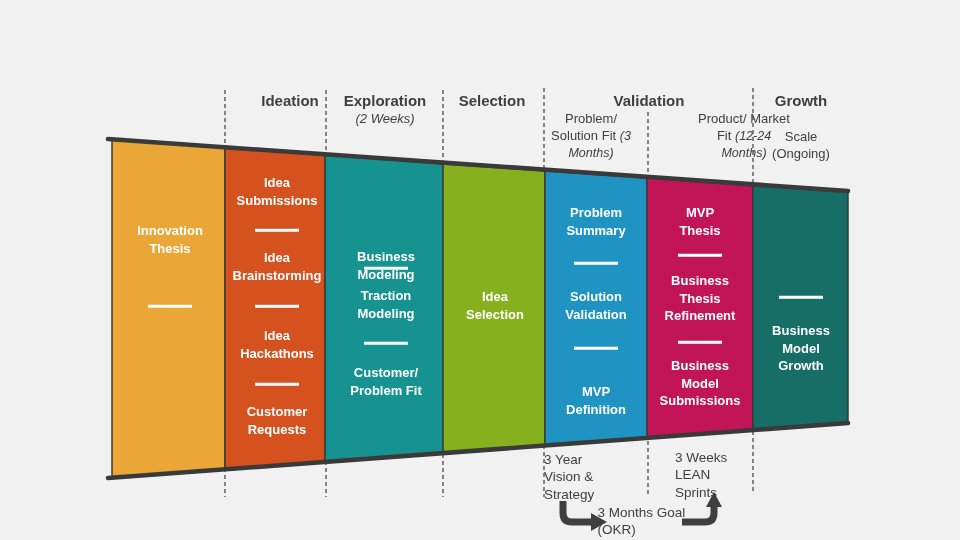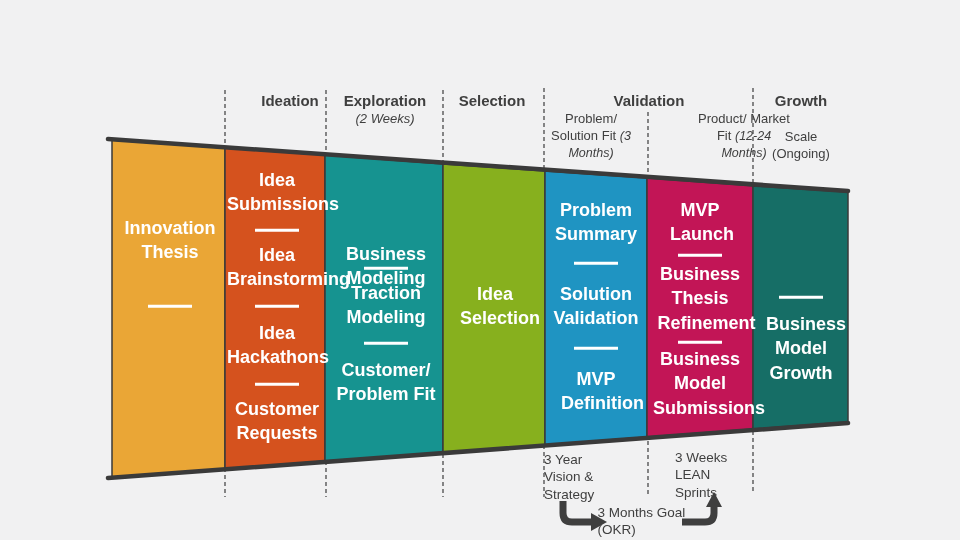--- a/index.html
+++ b/index.html
@@ -32,21 +32,21 @@
   }
   .col-sub {
     position: absolute; transform: translateX(-50%);
     font-size: 13px; font-weight: normal; color: #3F3F3F;
     text-align: center; line-height: 1.3;
   }
   .col-sub .dur { font-style: italic; font-size: 12.5px; }
 
   .seg-text {
     position: absolute; transform: translate(-50%,-50%);
-    color: #FFFFFF; font-size: 18px; font-weight: bold;
+    color: #FFFFFF; font-size: 13px; font-weight: bold;
     text-align: center; line-height: 1.35;
   }
   .divider {
     position: absolute; transform: translate(-50%,-50%);
     width: 44px; height: 2.5px; background: #FFFFFF;
   }
   .anno {
     position: absolute; transform: translate(-50%,-50%);
     font-size: 13.5px; color: #3F3F3F; text-align: left; line-height: 1.28;
   }
@@ -122,23 +122,23 @@
   <div class="seg-text" style="left:386px; top:305px; width:100px;">Traction Modeling</div>
   <div class="divider" style="left:386px; top:343px;"></div>
   <div class="seg-text" style="left:386px; top:382px; width:100px;">Customer/ Problem Fit</div>
 
   <div class="seg-text" style="left:495px; top:306px; width:70px;">Idea Selection</div>
 
   <div class="seg-text" style="left:596px; top:222px; width:85px;">Problem Summary</div>
   <div class="divider" style="left:596px; top:263px;"></div>
   <div class="seg-text" style="left:596px; top:306px; width:85px;">Solution Validation</div>
   <div class="divider" style="left:596px; top:348px;"></div>
-  <div class="seg-text" style="left:596px; top:391px; width:70px;">MVP Definition</div>
+  <div class="seg-text" style="left:596px; top:401px; width:70px;">MVP Definition</div>
 
-  <div class="seg-text" style="left:700px; top:222px; width:60px;">MVP Launch</div>
+  <div class="seg-text" style="left:700px; top:222px; width:60px;">MVP Thesis</div>
   <div class="divider" style="left:700px; top:255px;"></div>
   <div class="seg-text" style="left:700px; top:298px; width:85px;">Business Thesis Refinement</div>
   <div class="divider" style="left:700px; top:342px;"></div>
   <div class="seg-text" style="left:700px; top:383px; width:94px;">Business Model Submissions</div>
 
   <div class="divider" style="left:801px; top:297px;"></div>
   <div class="seg-text" style="left:801px; top:348px; width:70px;">Business Model Growth</div>
 
   <div class="anno" style="left:580px; top:477px; width:72px;">3 Year Vision &amp; Strategy</div>
   <div class="anno" style="left:645px; top:521px; width:95px;">3 Months Goal (OKR)</div>

